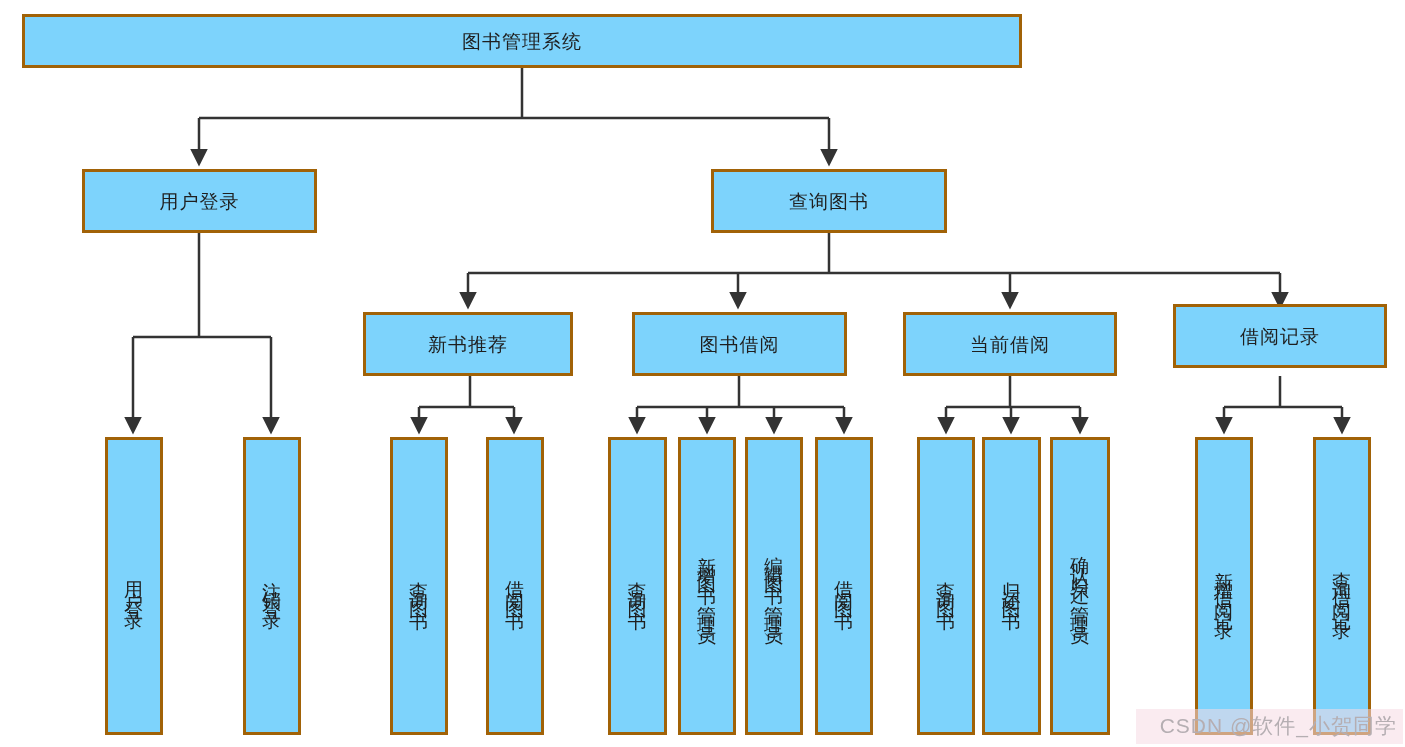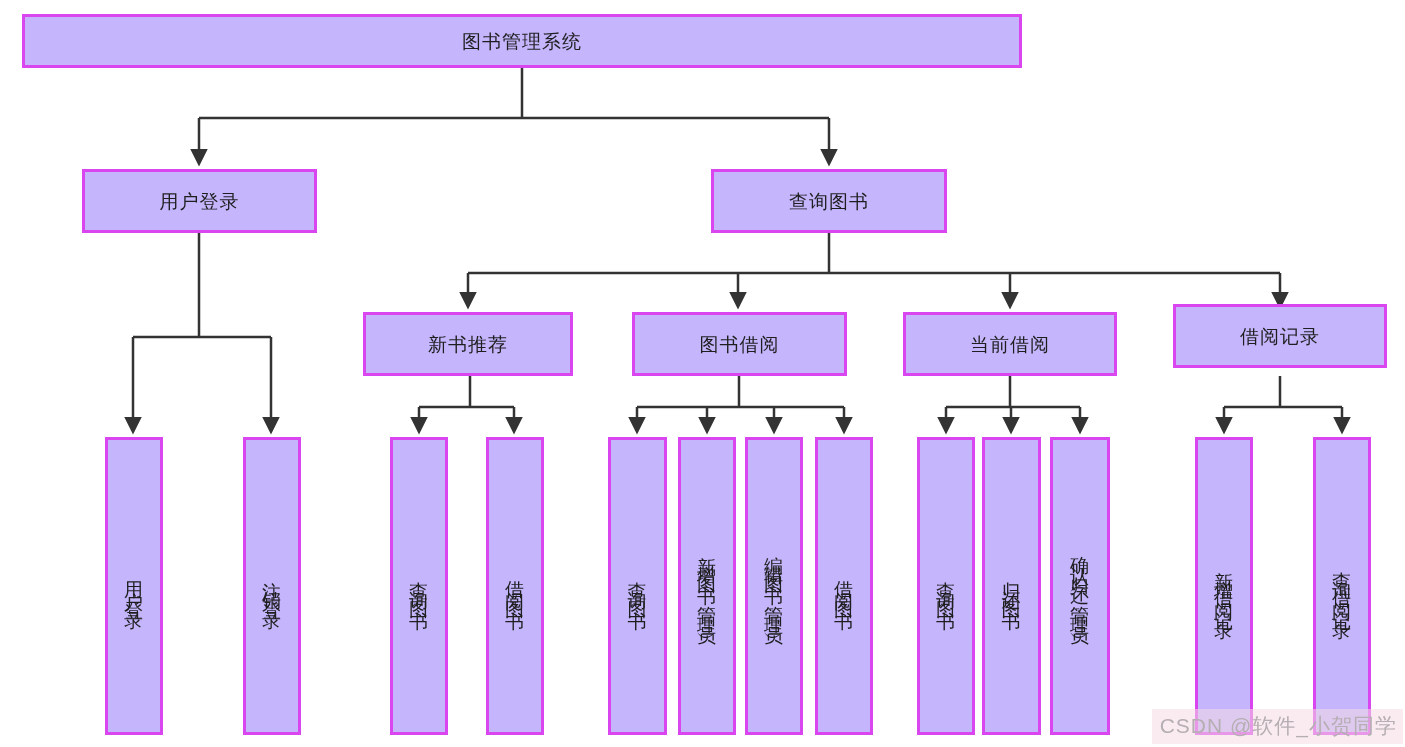--- a/index.html
+++ b/index.html
@@ -2,33 +2,33 @@
 <html><head>
 <meta charset="utf-8">
 <style>
   html,body{margin:0;padding:0;background:#ffffff;}
   .canvas{
     position:relative;width:1405px;height:747px;background:#ffffff;
     font-family:"Liberation Sans",sans-serif;color:#1f1f1f;overflow:hidden;
   }
   svg.wires{position:absolute;left:0;top:0;width:1405px;height:747px;}
   .box{
-    position:absolute;box-sizing:border-box;background:#c4b5fd;
-    border:3px solid #d946ef;display:flex;align-items:center;justify-content:center;
+    position:absolute;box-sizing:border-box;background:#7dd3fc;
+    border:3px solid #a16207;display:flex;align-items:center;justify-content:center;
     font-size:19px;line-height:1;white-space:nowrap;
   }
   .h{letter-spacing:1px;}
   .v{
     writing-mode:vertical-rl;text-orientation:mixed;
     letter-spacing:10px;font-size:19px;
   }
   .watermark{
     position:absolute;right:2px;bottom:3px;
     font-size:21px;letter-spacing:1px;color:#b5aeb2;
-    background:rgba(246,219,228,0.55);padding:3px 6px 4px 8px;
+    background:rgba(246,219,228,0.55);padding:3px 6px 4px 24px;
     white-space:nowrap;
   }
 </style>
 </head>
 <body>
 
 <div class="canvas">
 
   <svg class="wires" viewBox="0 0 1405 747" fill="none" stroke="#333333" stroke-width="2.5">
     <defs>

